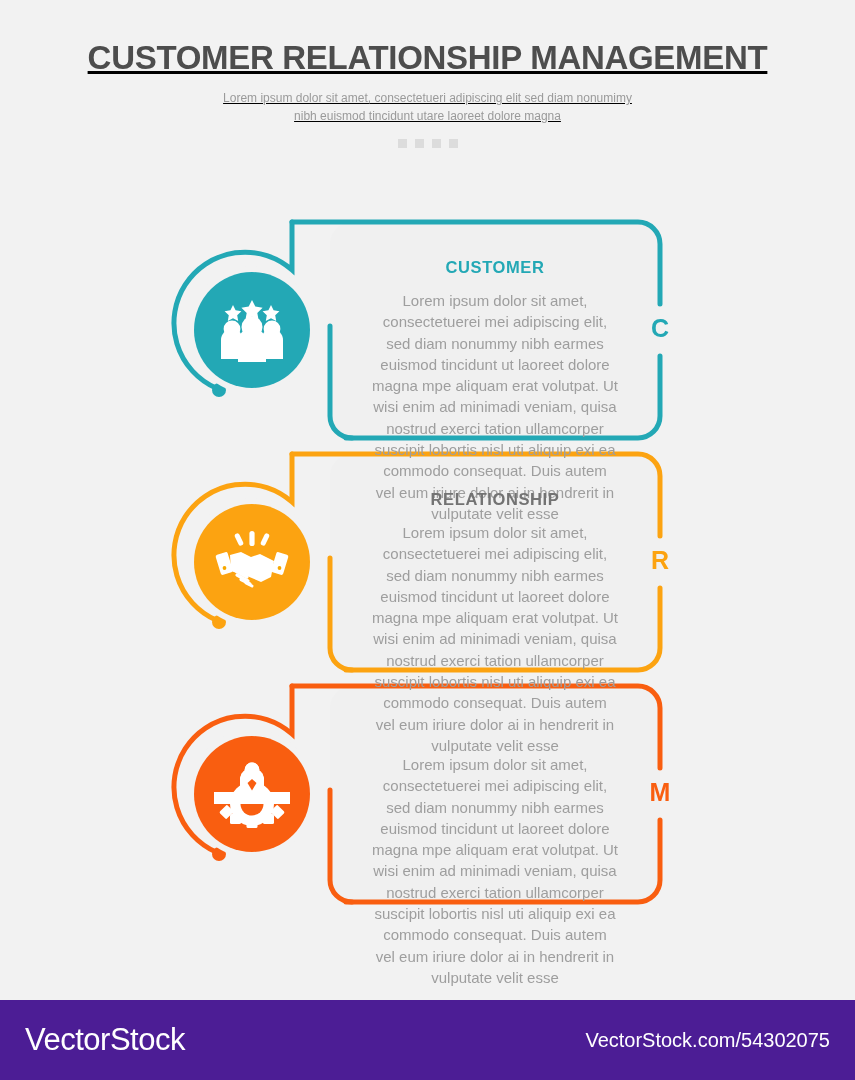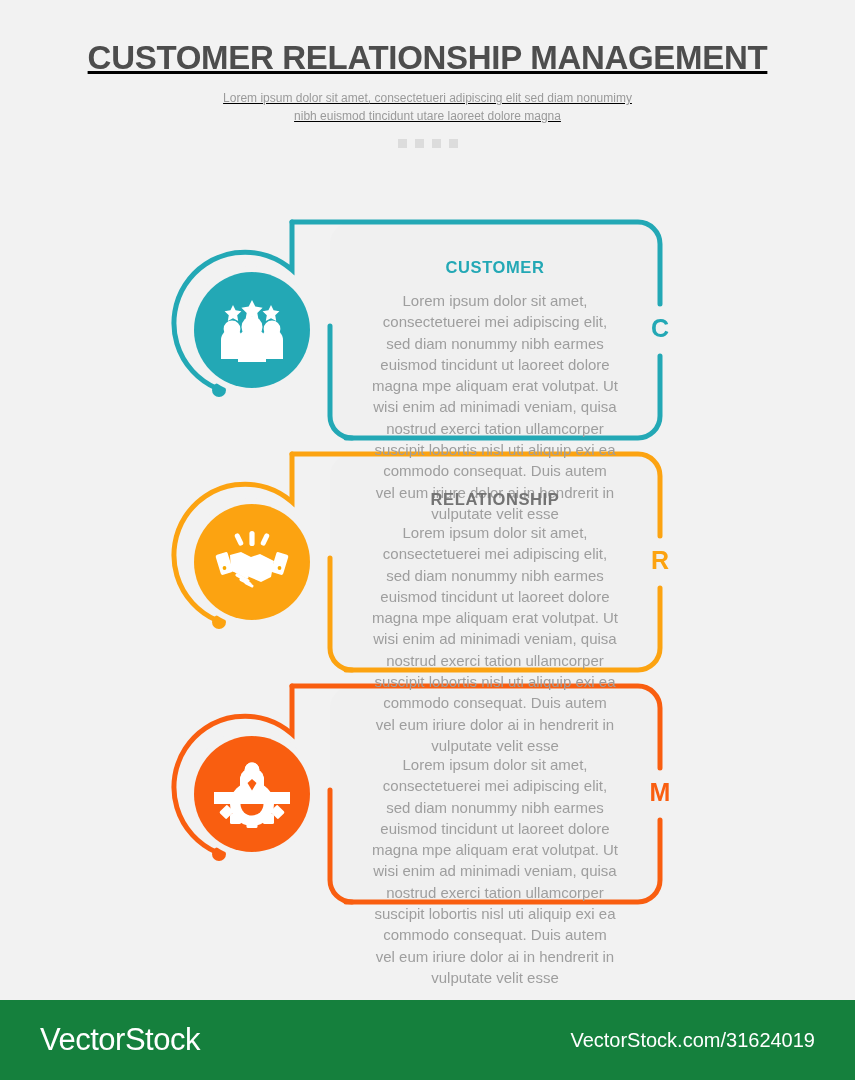--- a/index.html
+++ b/index.html
@@ -66,25 +66,25 @@
     font-weight:bold;
     text-align:center;
     width:40px;
   }
 
   
   #footer {
     position:absolute;
     left:0; bottom:0;
     width:855px; height:80px;
-    background:#15803d;
+    background:#4c1d95;
     display:flex;
     align-items:center;
     justify-content:space-between;
-    padding:0 40px;
+    padding:0 25px;
   }
   #footer-brand { color:#fff; font-size:31px; letter-spacing:-0.5px; }
   #footer-url   { color:#fff; font-size:20px; }
 </style>
 </head>
 <body>
 
 <div id="header">
   <div id="page-title">CUSTOMER RELATIONSHIP MANAGEMENT</div>
   <div id="page-subtitle">Lorem ipsum dolor sit amet, consectetueri adipiscing elit sed diam nonumimy nibh euismod tincidunt utare laoreet dolore magna</div>
@@ -220,14 +220,14 @@
     <div class="card-letter" style="left: 640px; top: 310px; color: rgb(35, 168, 181);">C</div>
     <div class="card-heading" style="left: 345px; top: 486px; color: #737373;">RELATIONSHIP</div>
     <div class="card-body" style="left: 372px; top: 518px;">Lorem ipsum dolor sit amet, consectetuerei mei adipiscing elit, sed diam nonummy nibh earmes euismod tincidunt ut laoreet dolore magna mpe aliquam erat volutpat. Ut wisi enim ad minimadi veniam, quisa nostrud exerci tation ullamcorper suscipit lobortis nisl uti aliquip exi ea commodo consequat. Duis autem vel eum iriure dolor ai in hendrerit in vulputate velit esse</div>
     <div class="card-letter" style="left: 640px; top: 542px; color: rgb(252, 163, 17);">R</div>
     <div class="card-body" style="left: 372px; top: 750px;">Lorem ipsum dolor sit amet, consectetuerei mei adipiscing elit, sed diam nonummy nibh earmes euismod tincidunt ut laoreet dolore magna mpe aliquam erat volutpat. Ut wisi enim ad minimadi veniam, quisa nostrud exerci tation ullamcorper suscipit lobortis nisl uti aliquip exi ea commodo consequat. Duis autem vel eum iriure dolor ai in hendrerit in vulputate velit esse</div>
     <div class="card-letter" style="left: 640px; top: 774px; color: rgb(249, 94, 16);">M</div>
   </div>
 
 <div id="footer">
   <div id="footer-brand">VectorStock</div>
-  <div id="footer-url">VectorStock.com/31624019</div>
+  <div id="footer-url">VectorStock.com/54302075</div>
 </div>
 
 </body></html>

